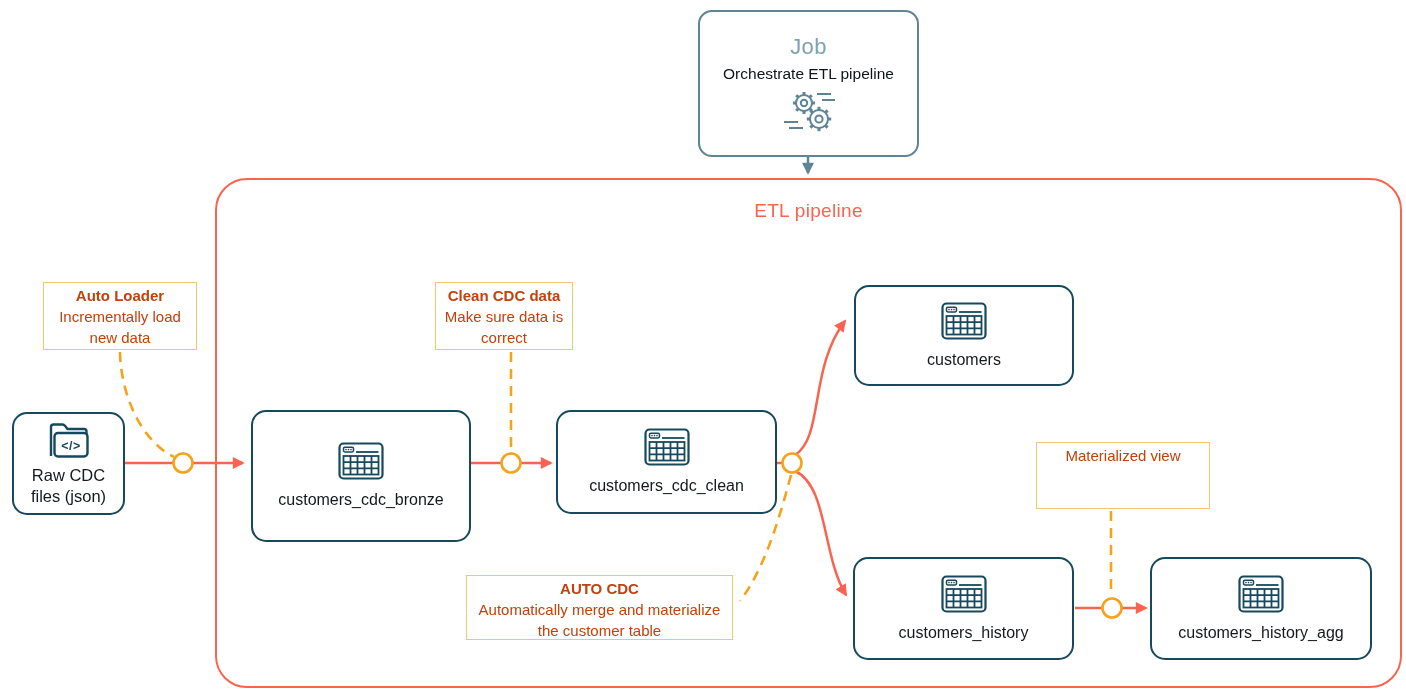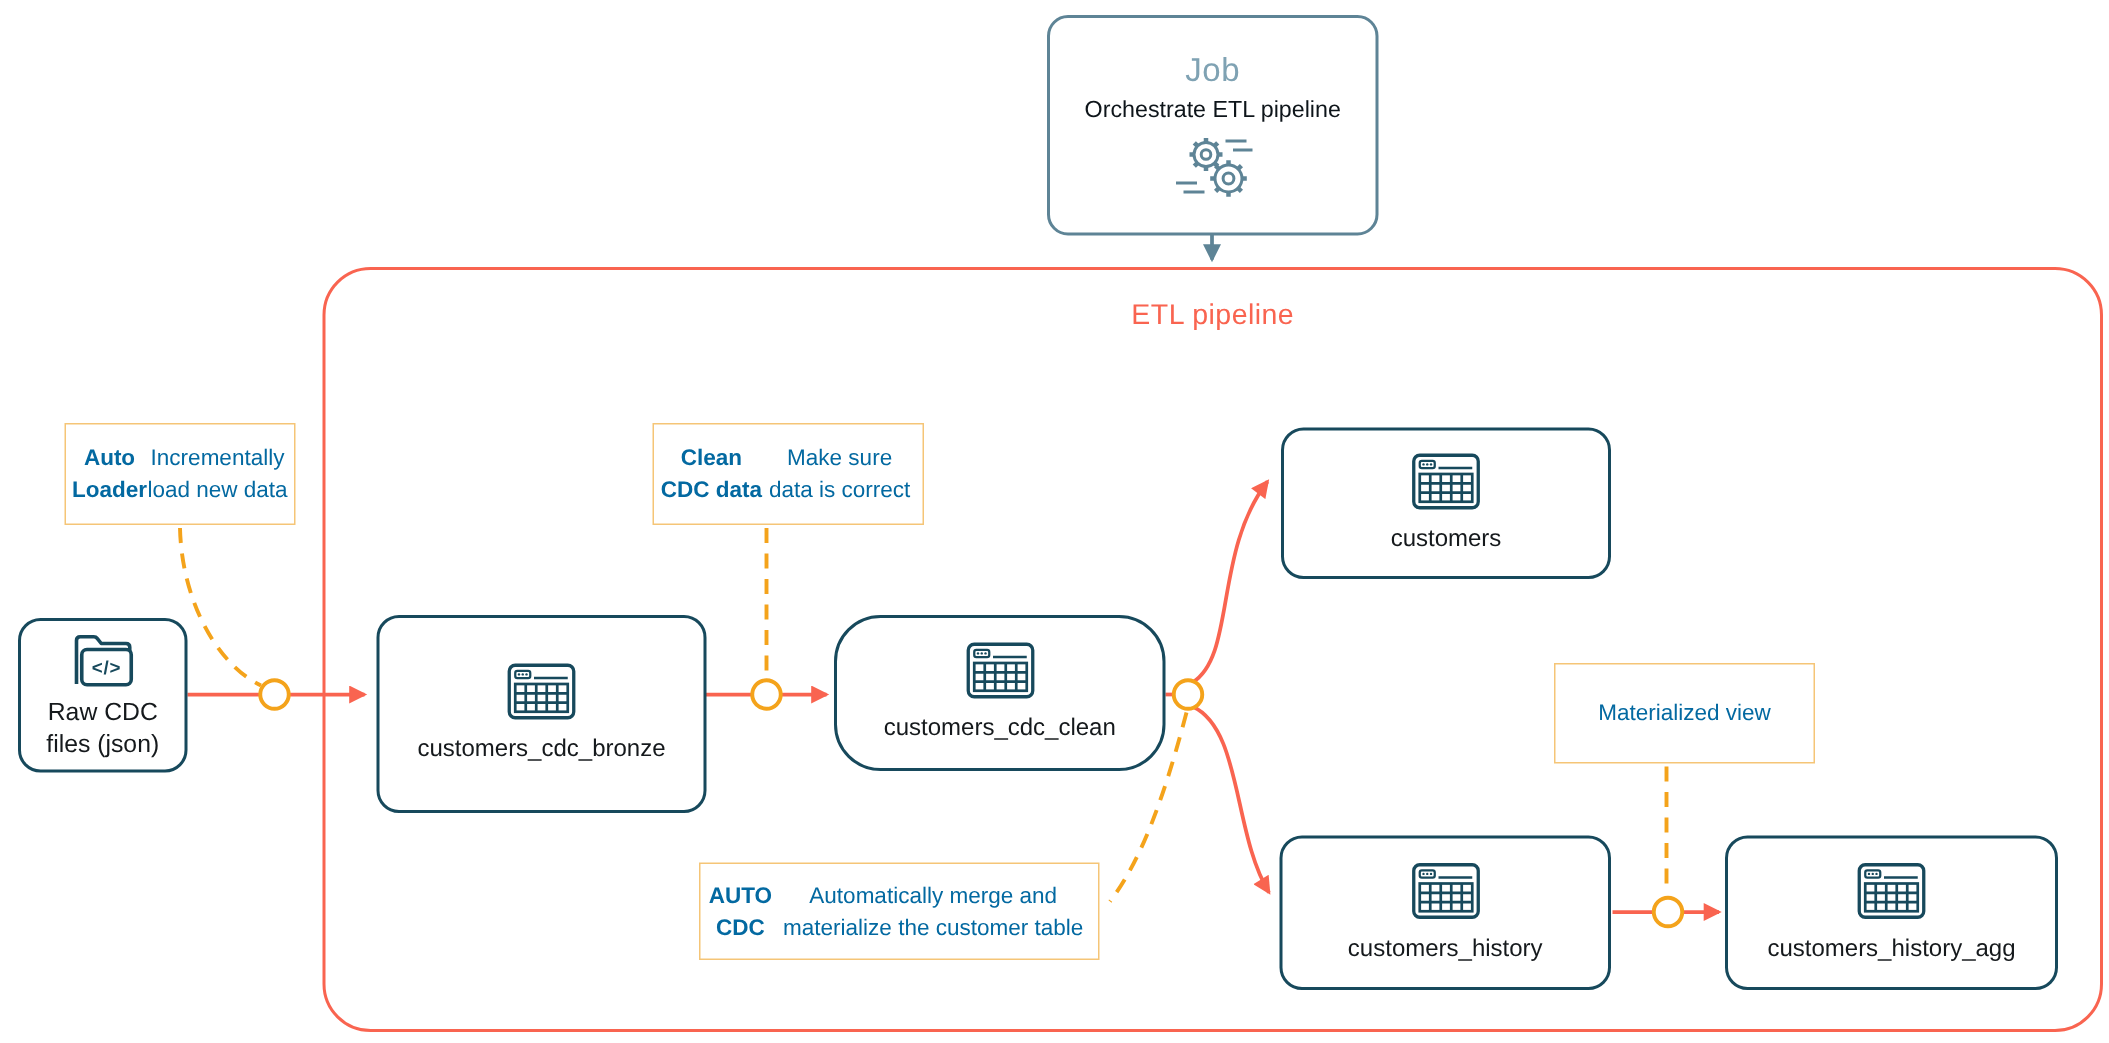--- a/index.html
+++ b/index.html
@@ -41,34 +41,34 @@
     border:2.5px solid var(--teal);border-radius:15px;
     display:flex;flex-direction:column;align-items:center;justify-content:center;gap:9px;
   }
   .node .label{font-size:16px;color:#15191c;text-align:center;line-height:21px;padding:0 6px;}
   .teal-stroke{stroke:var(--teal);fill:none;}
   .teal-fill{fill:var(--teal);}
   .white-fill{fill:#ffffff;}
   .node-raw{left:12px;top:412px;width:113px;height:103px;gap:5px;}
   .node-raw .label{font-size:16.5px;}
   .node-bronze{left:251px;top:410px;width:220px;height:132px;}
-  .node-clean{left:556px;top:410px;width:221px;height:104px;border-radius:31px;}
+  .node-clean{left:556px;top:410px;width:221px;height:104px;}
   .node-customers{left:854px;top:265px;width:220px;height:101px;margin-top:20px;}
   .node-history{left:853px;top:557px;width:221px;height:103px;}
   .node-agg{left:1150px;top:557px;width:222px;height:103px;}
   
   .annot{
     position:absolute;box-sizing:border-box;background:#fff;z-index:3;
     border:1.5px solid var(--amberLight);
-    display:flex;flex-direction:row;align-items:center;justify-content:center;
-    text-align:center;font-size:15px;line-height:21px;color:#0369a1;padding:2px 4px;
+    display:flex;flex-direction:column;align-items:center;justify-content:space-between;
+    text-align:center;font-size:15px;line-height:21px;color:#c2410c;padding:2px 4px;
   }
   .annot .t{font-weight:bold;}
   .annot-auto-loader{left:43px;top:282px;width:154px;height:68px;}
-  .annot-clean{left:435px;top:282px;width:181px;height:68px;}
+  .annot-clean{left:435px;top:282px;width:138px;height:68px;}
   .annot-autocdc{left:466px;top:575px;width:267px;height:65px;}
   .annot-matview{left:1036px;top:442px;width:174px;height:67px;}
   .icon-code-text{fill:var(--teal);font-family:"Liberation Sans","DejaVu Sans",sans-serif;
     font-size:12.5px;font-weight:bold;letter-spacing:.5px;}
 </style>
 </head>
 <body>
 
 <div class="stage">
 

